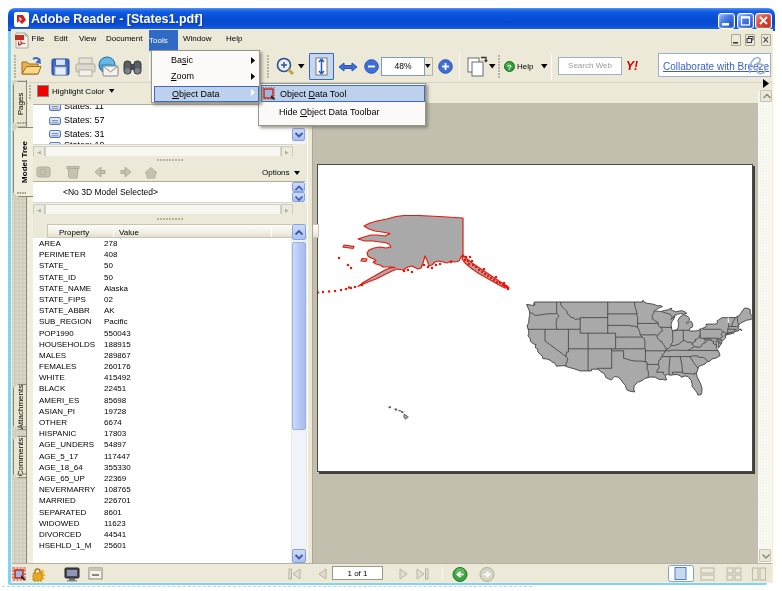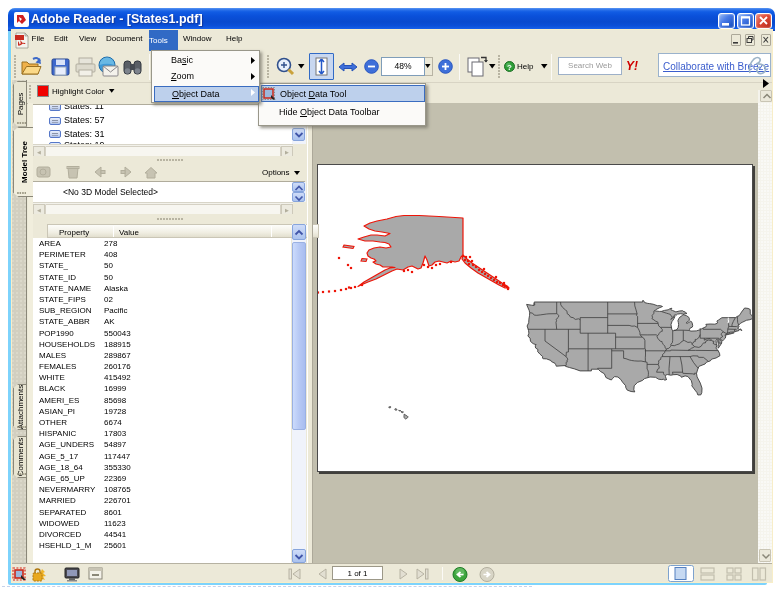--- a/index.html
+++ b/index.html
@@ -568,28 +568,28 @@
               </div>
 <div class="trow">
                 <span class="c1">STATE_NAME</span>
                 <span class="c2">Alaska</span>
               </div>
 <div class="trow">
                 <span class="c1">STATE_FIPS</span>
                 <span class="c2">02</span>
               </div>
 <div class="trow">
+                <span class="c1">STATE_ABBR</span>
+                <span class="c2">AK</span>
+              </div>
+<div class="trow">
                 <span class="c1">SUB_REGION</span>
                 <span class="c2">Pacific</span>
               </div>
 <div class="trow">
-                <span class="c1">STATE_ABBR</span>
-                <span class="c2">AK</span>
-              </div>
-<div class="trow">
                 <span class="c1">POP1990</span>
                 <span class="c2">550043</span>
               </div>
 <div class="trow">
                 <span class="c1">HOUSEHOLDS</span>
                 <span class="c2">188915</span>
               </div>
 <div class="trow">
                 <span class="c1">MALES</span>
                 <span class="c2">289867</span>
@@ -597,21 +597,21 @@
 <div class="trow">
                 <span class="c1">FEMALES</span>
                 <span class="c2">260176</span>
               </div>
 <div class="trow">
                 <span class="c1">WHITE</span>
                 <span class="c2">415492</span>
               </div>
 <div class="trow">
                 <span class="c1">BLACK</span>
-                <span class="c2">16999</span>
+                <span class="c2">22451</span>
               </div>
 <div class="trow">
                 <span class="c1">AMERI_ES</span>
                 <span class="c2">85698</span>
               </div>
 <div class="trow">
                 <span class="c1">ASIAN_PI</span>
                 <span class="c2">19728</span>
               </div>
 <div class="trow">

